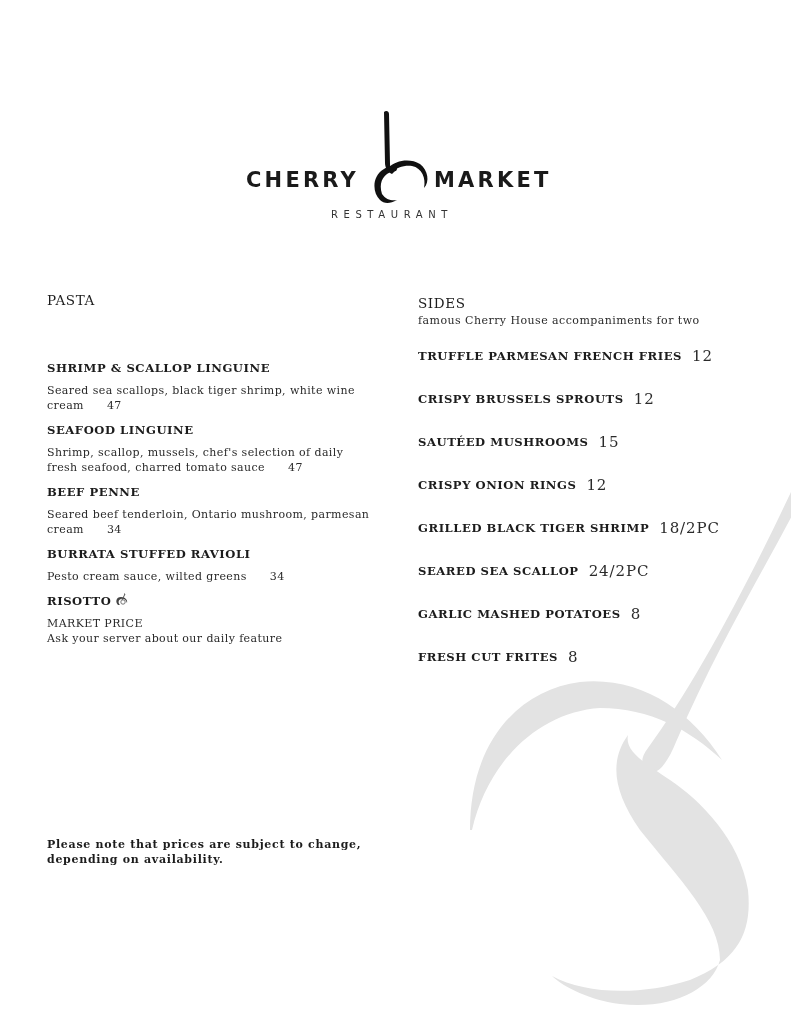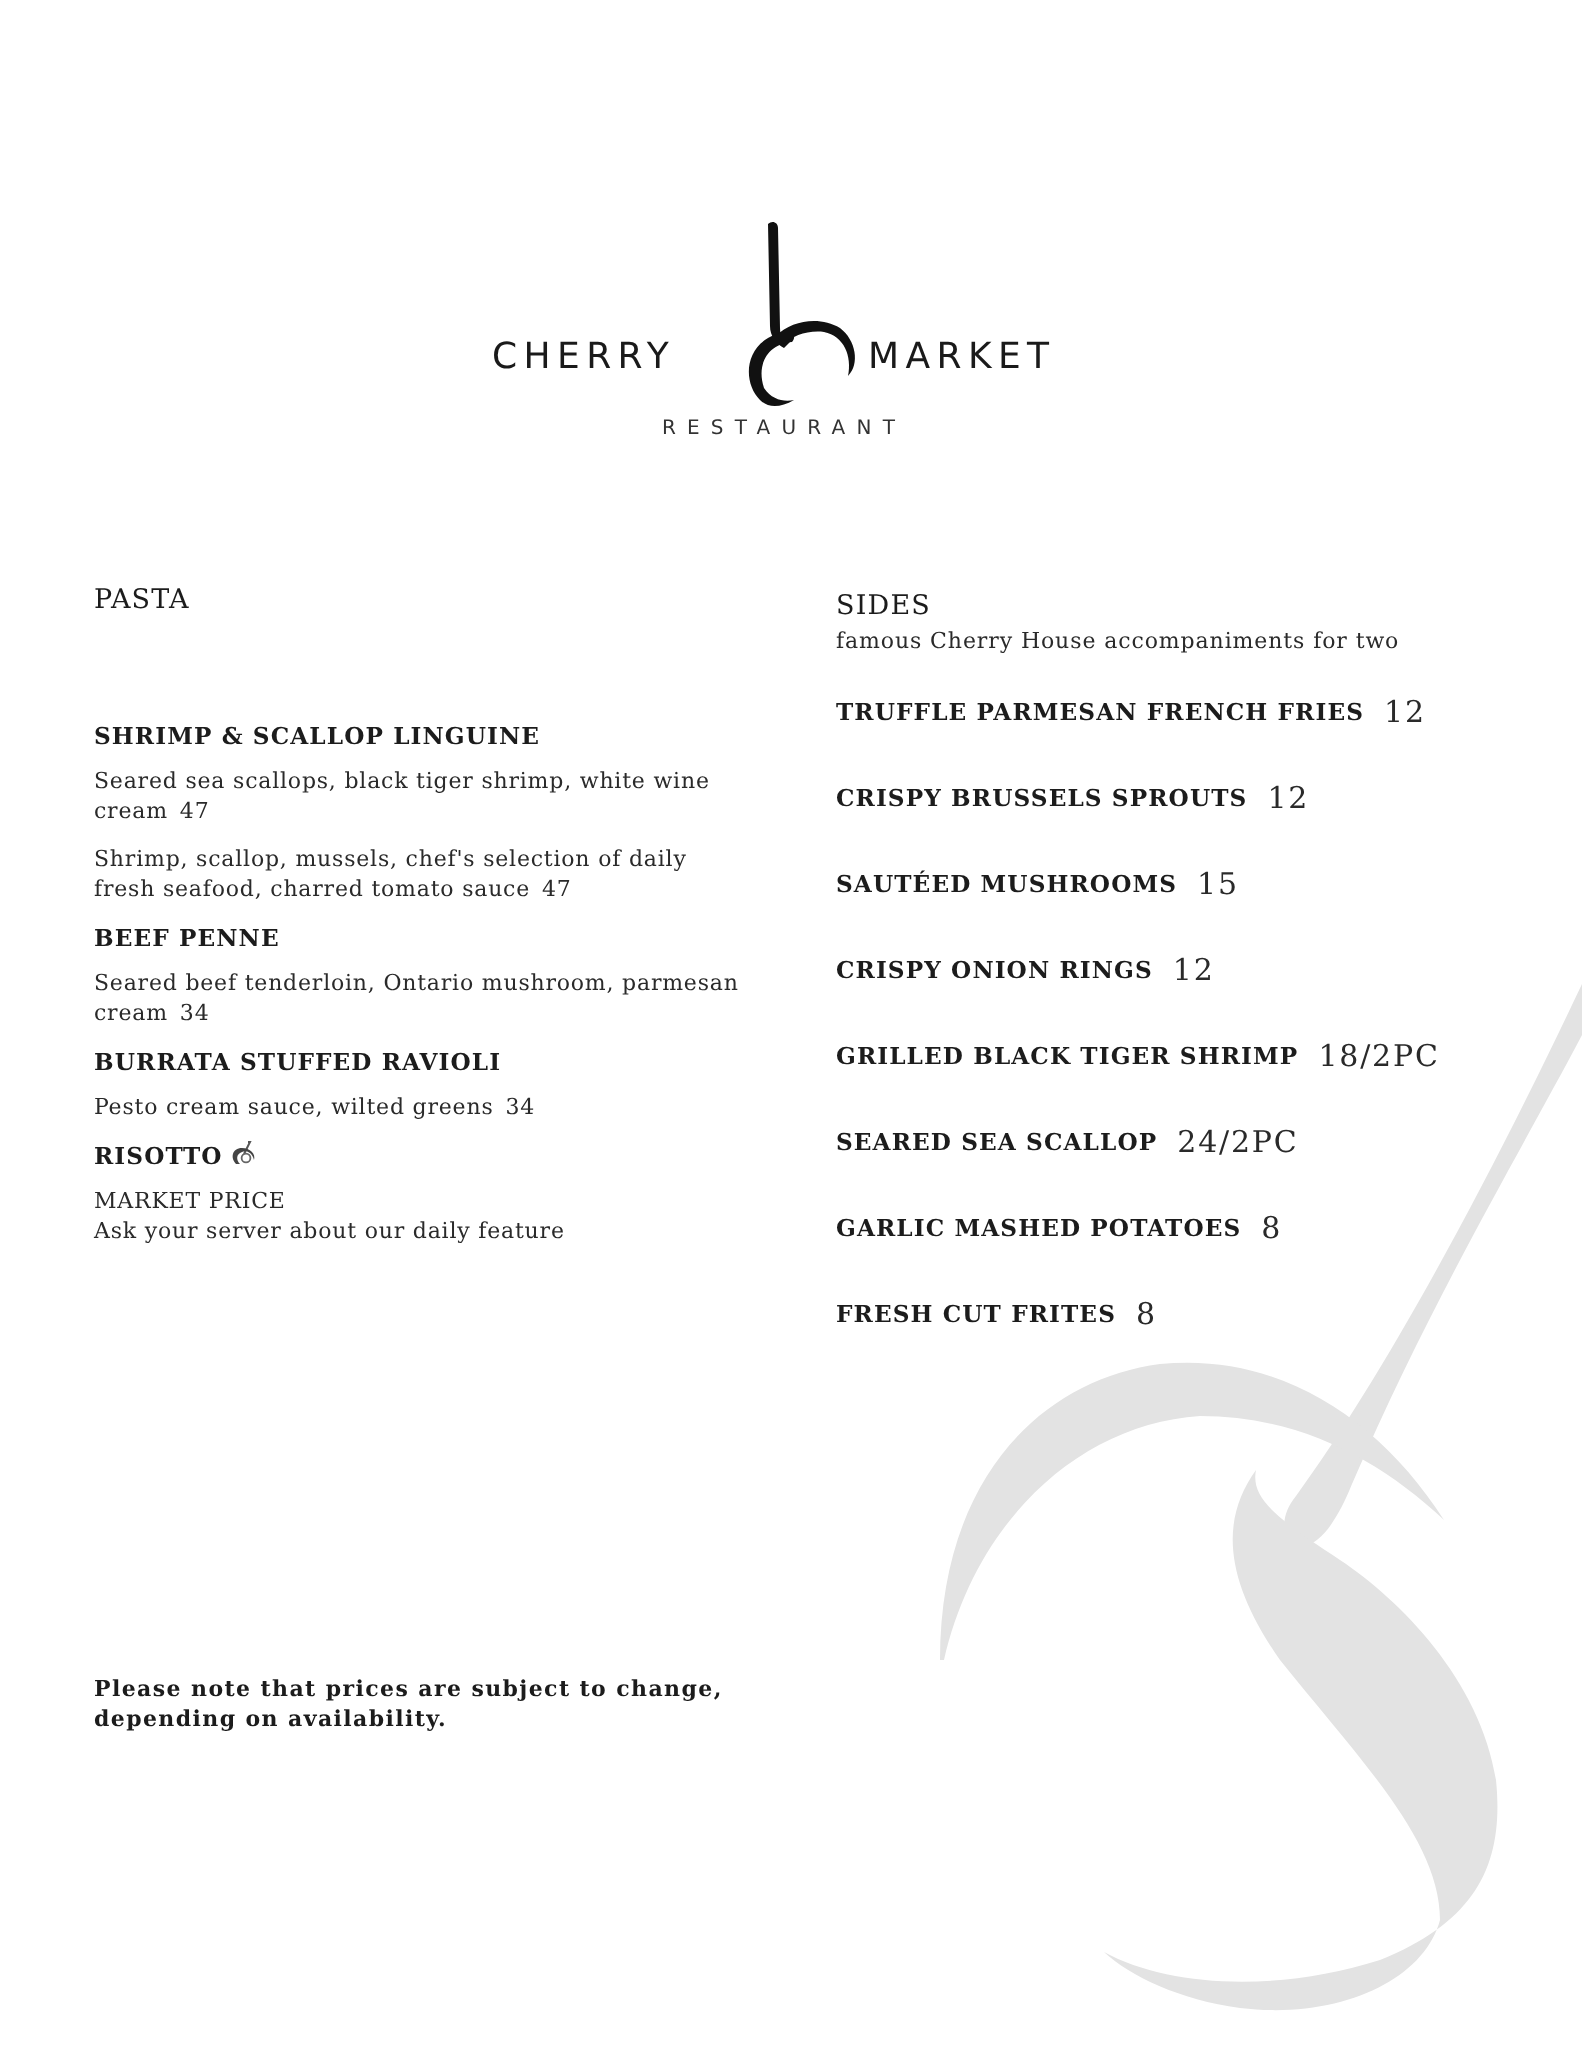--- a/index.html
+++ b/index.html
@@ -24,23 +24,23 @@
     
     .logo {
       position: absolute;
       left: 0; top: 108px;
       width: 791px; height: 120px;
     }
     .logo-word {
       position: absolute;
       top: 60px;
       font-family: "DejaVu Sans", "Liberation Sans", sans-serif;
-      font-size: 18px;
+      font-size: 21px;
       letter-spacing: 3.2px;
-      font-weight: 400;
+      font-weight: 700;
       color: #1a1a1a;
     }
     .logo-word.left { left: 246px; }
     .logo-word.right { left: 434px; }
     .logo-mark {
       position: absolute;
       left: 370px; top: 0;
       width: 60px; height: 95px;
     }
     .logo-sub {
@@ -84,21 +84,21 @@
       letter-spacing: 0.55px;
       line-height: 16px;
     }
     .item-desc {
       font-size: 11px;
       letter-spacing: 0.4px;
       line-height: 15px;
       margin-top: 7px;
       color: #2a2a2a;
     }
-    .price { margin-left: 6px; }
+    .price { margin-left: 23px; }
     .risotto-icon {
       display: inline-block;
       width: 14px; height: 14px;
       margin-left: 4px;
       vertical-align: -2px;
     }
 
     .sides-list { margin-top: 21px; }
     .side-item {
       height: 43px;
@@ -158,20 +158,21 @@
 <div class="col col-left">
   <h2 class="section-title">PASTA</h2>
   <div class="pasta-list">
     <div class="pasta-item">
       <div class="item-name">SHRIMP &amp; SCALLOP LINGUINE</div>
       <div class="item-desc">
         <span>Seared sea scallops, black tiger shrimp, white wine cream</span><span class="price">47</span>
       </div>
     </div>
     <div class="pasta-item">
+      <div class="item-name">SEAFOOD LINGUINE</div>
       <div class="item-desc">
         <span>Shrimp, scallop, mussels, chef's selection of daily fresh seafood, charred tomato sauce</span><span class="price">47</span>
       </div>
     </div>
     <div class="pasta-item">
       <div class="item-name">BEEF PENNE</div>
       <div class="item-desc">
         <span>Seared beef tenderloin, Ontario mushroom, parmesan cream</span><span class="price">34</span>
       </div>
     </div>

